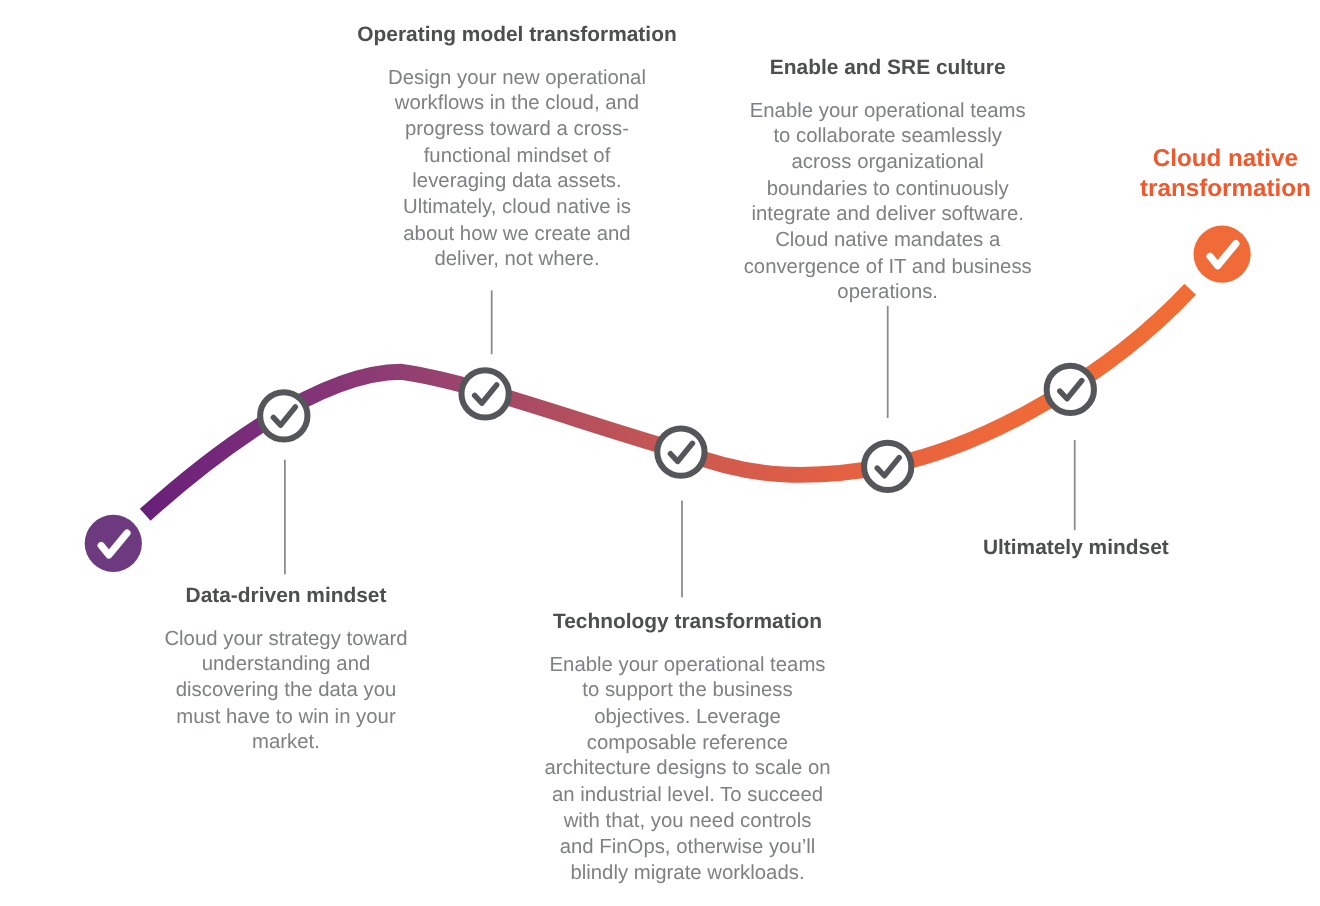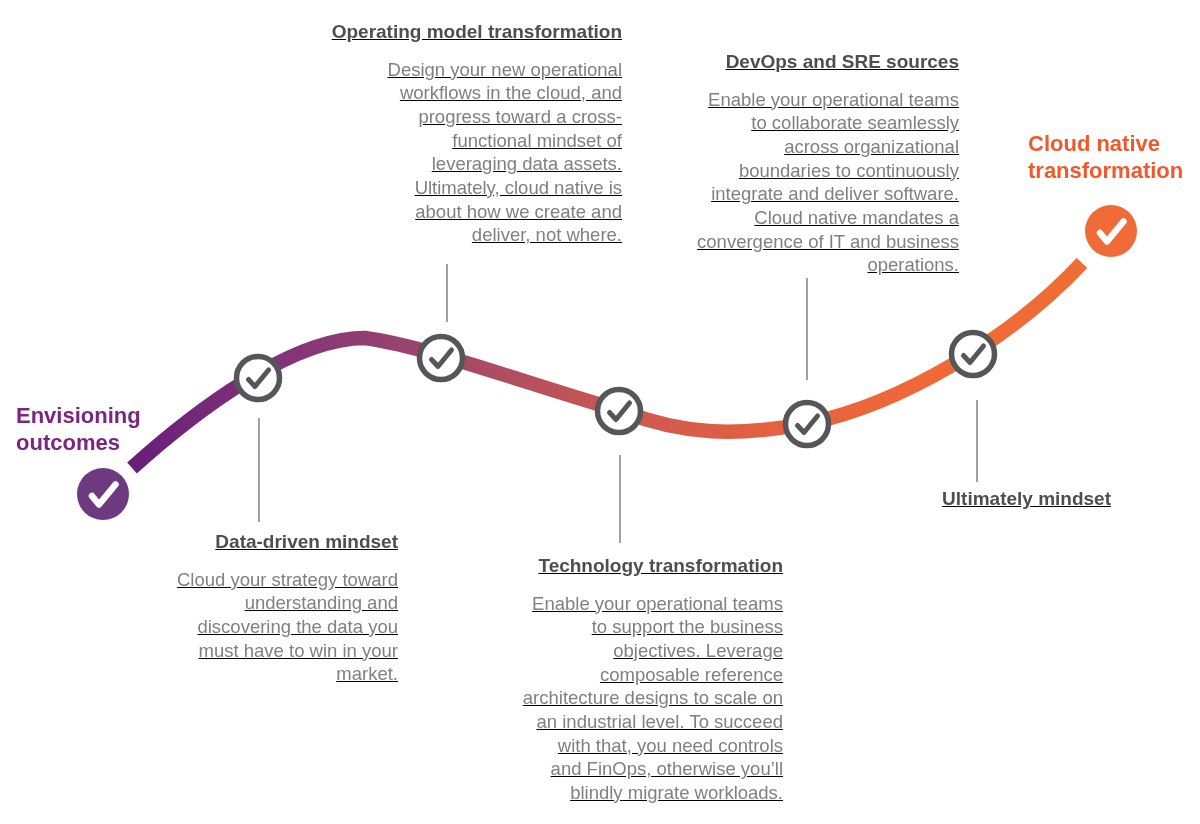--- a/index.html
+++ b/index.html
@@ -11,22 +11,21 @@
     font-family: "Liberation Sans", sans-serif;
     overflow: hidden;
   }
   .layer-svg {
     position: absolute;
     left: 0; top: 0;
     width: 1200px; height: 824px;
   }
   .stage {
     position: absolute;
-    text-align: right;
-    text-decoration: underline;
+    text-align: center;
   }
   .stage .stage-title {
     font-size: 19px;
     font-weight: 600;
     color: var(--heading-gray, #4d4e50);
     margin: 0 0 13px 0;
     line-height: 1.3;
   }
   .stage .stage-body {
     font-size: 18.5px;
@@ -34,20 +33,21 @@
     color: var(--body-gray, #7f8083);
     margin: 0;
     line-height: 1.28;
     white-space: pre-line;
   }
   .side-label {
     position: absolute;
     font-size: 22px;
     font-weight: 600;
     line-height: 1.24;
+    text-align: center;
     white-space: pre-line;
   }
   .side-label.start { color: var(--purple-label, #7b2482); }
   .side-label.end   { color: var(--orange-label, #f1582b); }
 </style>
 </head>
 <body>
 
 <div class="canvas">
 
@@ -98,22 +98,20 @@
     <g transform="translate(807,424)">
       <circle r="21.5" stroke-width="5.5" fill="#ffffff" stroke="#55565a"></circle>
       <path d="M -9.5 1.5 L -3 8.5 L 10.5 -8" fill="none" stroke-width="5" stroke-linecap="round" stroke-linejoin="round" stroke="#55565a"></path>
     </g>
     <g transform="translate(973,354)">
       <circle r="21.5" stroke-width="5.5" fill="#ffffff" stroke="#55565a"></circle>
       <path d="M -9.5 1.5 L -3 8.5 L 10.5 -8" fill="none" stroke-width="5" stroke-linecap="round" stroke-linejoin="round" stroke="#55565a"></path>
     </g>
   </svg>
 
-  <div class="side-label start" style="left:16px; top:402px; width:132px;">Envisioning
-outcomes</div>
 
   <div class="side-label end" style="left:1028px; top:130px; width:172px;">Cloud native
 transformation</div>
 
   <div class="stage" style="left:122px; top:530px; width:276px;">
     <h3 class="stage-title">Data-driven mindset</h3>
     <p class="stage-body">Cloud your strategy toward
 understanding and
 discovering the data you
 must have to win in your
@@ -139,21 +137,21 @@
 objectives. Leverage
 composable reference
 architecture designs to scale on
 an industrial level. To succeed
 with that, you need controls
 and FinOps, otherwise you’ll
 blindly migrate workloads.</p>
   </div>
 
   <div class="stage" style="left:655px; top:50px; width:304px;">
-    <h3 class="stage-title">DevOps and SRE sources</h3>
+    <h3 class="stage-title">Enable and SRE culture</h3>
     <p class="stage-body">Enable your operational teams
 to collaborate seamlessly
 across organizational
 boundaries to continuously
 integrate and deliver software.
 Cloud native mandates a
 convergence of IT and business
 operations.</p>
   </div>
 

